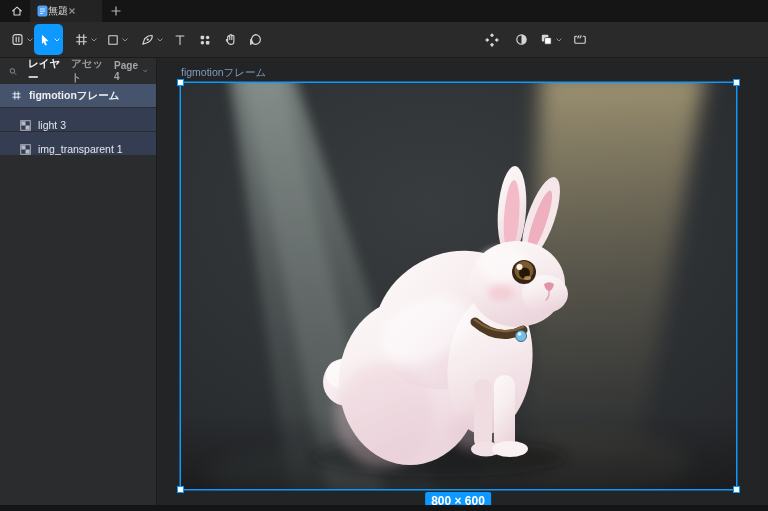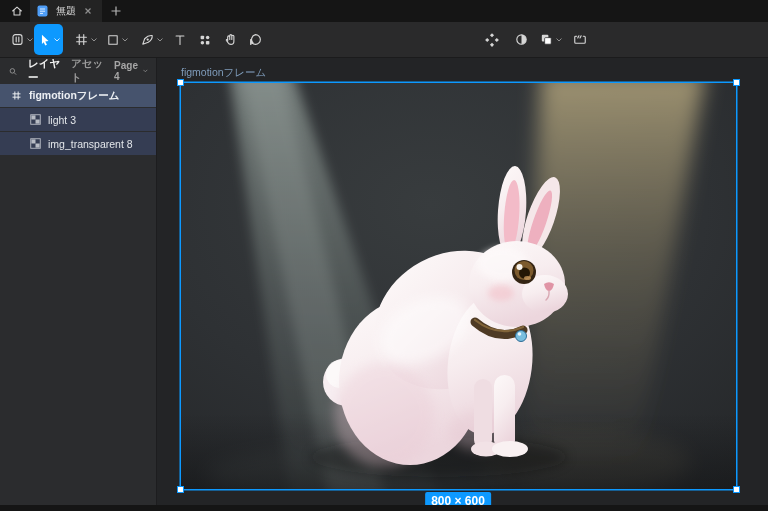--- a/index.html
+++ b/index.html
@@ -5,37 +5,37 @@
   * { margin:0; padding:0; box-sizing:border-box; }
   html,body { background:#111; }
   .app {
     position:relative; width:768px; height:511px; overflow:hidden;
     background:#232426; font-family:"Liberation Sans", sans-serif;
     -webkit-font-smoothing:antialiased;
   }
   
   .tabbar { position:absolute; left:0; top:0; width:768px; height:22px; background:#151515; }
   .home-btn { position:absolute; left:6px; top:2px; width:22px; height:18px; display:flex; align-items:center; justify-content:center; border-radius:4px; }
-  .tab { position:absolute; left:30px; top:0; height:22px; width:72px; background:#232323; display:flex; align-items:center; padding:0 7px; gap:8px; }
+  .tab { position:absolute; left:30px; top:0; height:22px; width:72px; background:#232323; display:flex; align-items:center; padding:0 7px; gap:0; }
   .tab-title { color:#d8d8d8; font-size:10px; white-space:nowrap; overflow:hidden; }
   .newtab-btn { position:absolute; left:106px; top:2px; width:20px; height:18px; display:flex; align-items:center; justify-content:center; }
   
   .toolbar { position:absolute; left:0; top:22px; width:768px; height:36px; background:#2a2a2b; border-bottom:1px solid #1b1b1c; }
   .tool { position:absolute; top:2px; height:31px; display:flex; align-items:center; justify-content:center; gap:2px; border-radius:5px; }
   .tool.selected { background:#0d99ff; }
   .chev { display:block; }
   
   .sidebar { position:absolute; left:0; top:58px; width:157px; height:447px; background:#2b2c2e; border-right:1px solid #1d1d1f; }
   .panel-tabs { position:relative; height:26px; display:flex; align-items:center; padding:0 8px; gap:10px; }
   .panel-tab { font-size:10.5px; color:#9a9a9a; font-weight:700; cursor:default; }
   .panel-tab.active { color:#f2f2f2; }
   .page-select { margin-left:auto; display:flex; align-items:center; gap:4px; color:#a6a6a6; font-size:10px; font-weight:700; }
   .layer-row { position:relative; height:23px; margin-bottom:1px; display:flex; align-items:center; gap:7px; padding-left:11px; }
   .layer-row.frame-row { background:#46536d; }
-  .layer-row.child-row { background:#353d53; padding-left:30px; }
+  .layer-row.child-row { background:#353d53; padding-left:20px;align-items:flex-end; }
   .layer-label { font-size:10.5px; color:#eceff3; font-weight:700; white-space:nowrap; }
   .child-row .layer-label { font-weight:400; color:#e3e6ea; }
   
   .canvas { position:absolute; left:157px; top:58px; width:611px; height:447px; background:#232426; overflow:hidden; }
   .frame-label { position:absolute; left:24px; top:8px; font-size:10.5px; color:#7f9cbb; white-space:nowrap; }
   .frame { position:absolute; left:24px; top:25px; width:555px; height:406px; background:#2e3134; box-shadow:0 0 0 1.5px #0d99ff; }
   .frame svg { display:block; }
   .handle { position:absolute; width:7px; height:7px; background:#fff; border:1px solid #0d99ff; }
   .h-tl { left:-4px; top:-4px; } .h-tr { right:-4px; top:-4px; }
   .h-bl { left:-4px; bottom:-4px; } .h-br { right:-4px; bottom:-4px; }
@@ -211,21 +211,21 @@
         <rect x="6" y="6" width="4.5" height="4.5" fill="#b8bcc4"></rect>
       </svg>
       <span class="layer-label">light 3</span>
     </div>
     <div class="layer-row child-row">
       <svg width="11" height="11" viewBox="0 0 12 12">
         <rect x="0.8" y="0.8" width="10.4" height="10.4" stroke="#b8bcc4" stroke-width="1" fill="none"></rect>
         <rect x="1.5" y="1.5" width="4.5" height="4.5" fill="#b8bcc4"></rect>
         <rect x="6" y="6" width="4.5" height="4.5" fill="#b8bcc4"></rect>
       </svg>
-      <span class="layer-label">img_transparent 8</span>
+      <span class="layer-label">img_transparent 1</span>
     </div>
   </div>
 
   <div class="canvas">
     <div class="frame-label">figmotionフレーム</div>
 
     <div class="frame">
       <svg width="555" height="406" viewBox="0 0 555 406">
         <defs>
           <radialGradient id="bgG" cx="45%" cy="30%" r="90%">

